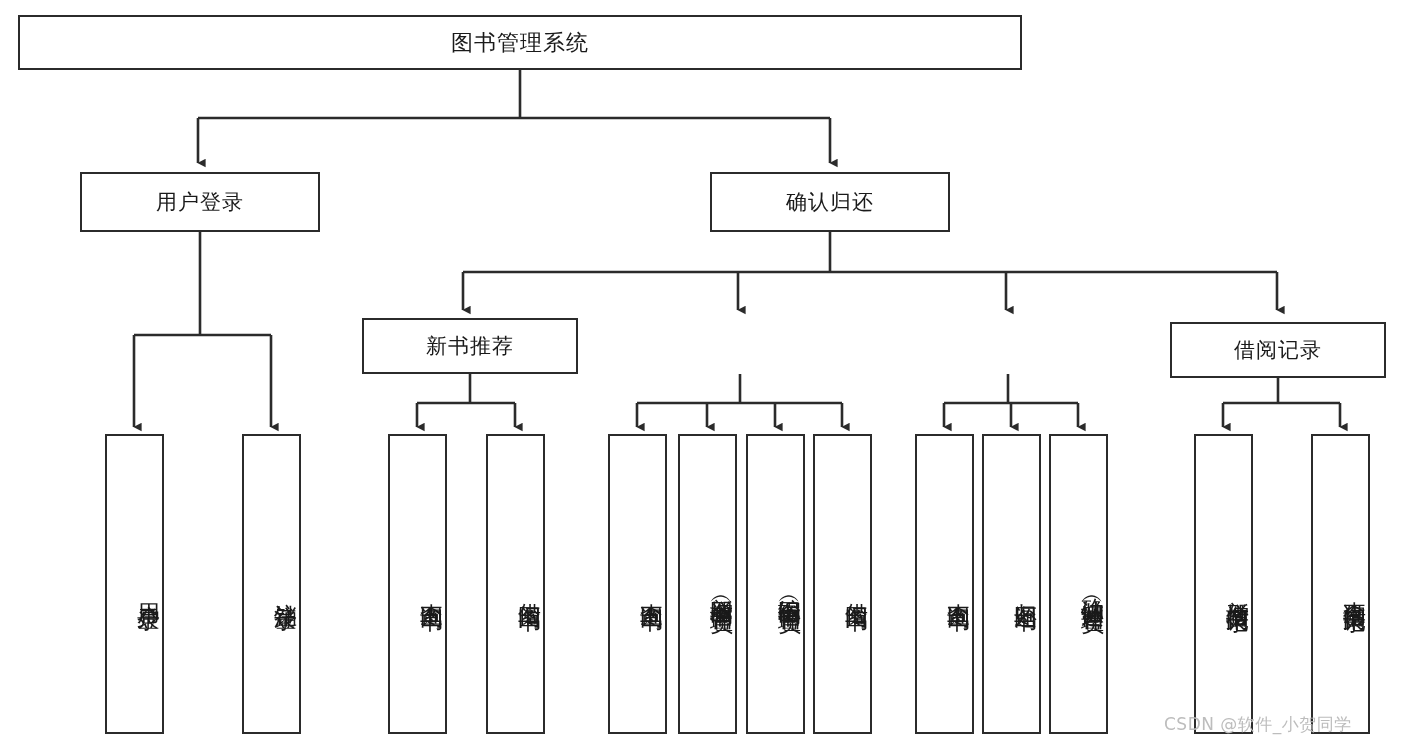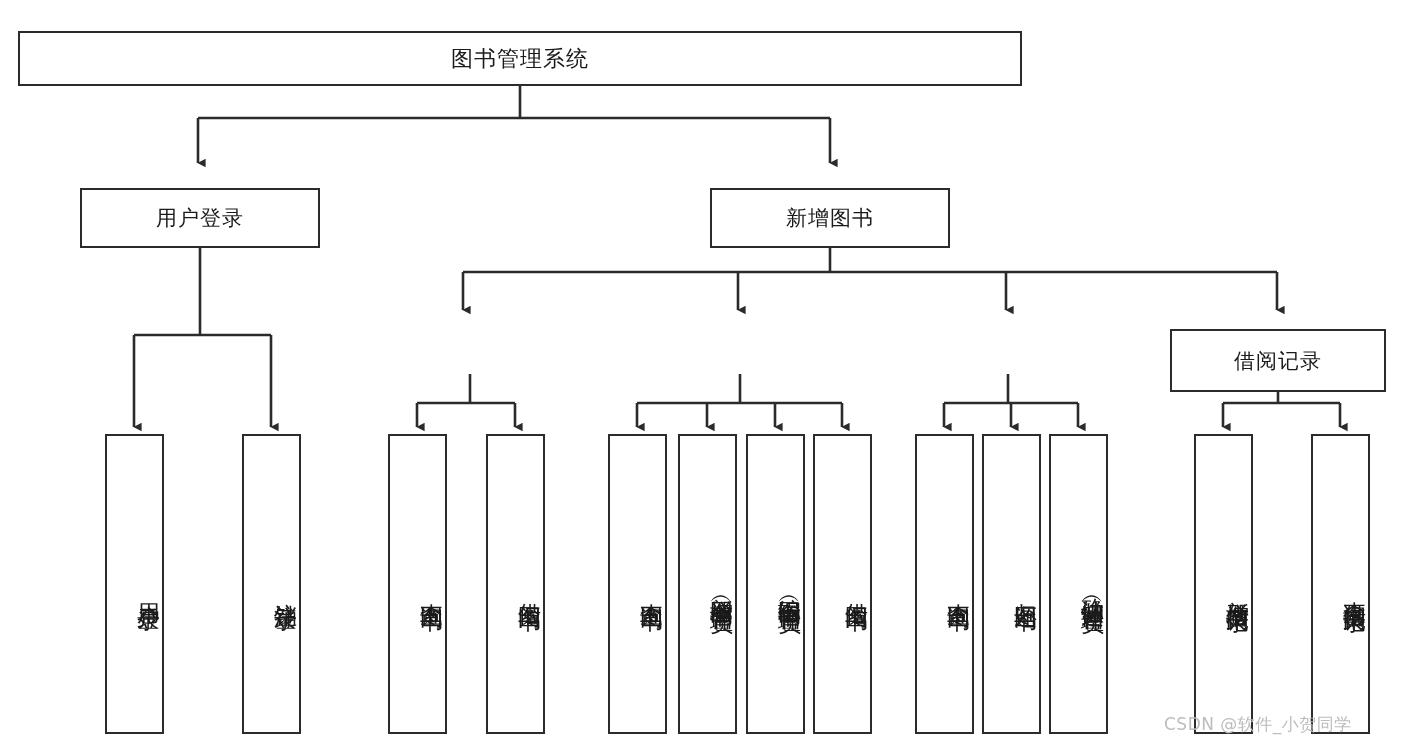--- a/index.html
+++ b/index.html
@@ -33,21 +33,20 @@
     background: #ffffff;
     display: flex;
     align-items: center;
     justify-content: center;
     color: #1a1a1a;
   }
   .node-h {
     font-size: 21px;
     letter-spacing: 1px;
     white-space: nowrap;
-    margin-top: 16px;
   }
   .node-root {
     font-size: 22px;
   }
   .node-v {
     writing-mode: vertical-rl;
     text-orientation: upright;
     align-items: flex-start;
     justify-content: center;
     padding-top: 10px;
@@ -122,23 +121,24 @@
       <path d="M 1278 374 L 1278 403"></path>
       <path d="M 1223 403 L 1340 403"></path>
       <path d="M 1223 403 L 1223 427" marker-end="url(#arrowhead)"></path>
       <path d="M 1340 403 L 1340 427" marker-end="url(#arrowhead)"></path>
     </g>
   </svg>
 
   <div class="node node-h node-root" style="left:18px; top:15px; width:1004px; height:55px;">图书管理系统</div>
 
   <div class="node node-h" style="left:80px; top:172px; width:240px; height:60px;">用户登录</div>
-  <div class="node node-h" style="left:710px; top:172px; width:240px; height:60px;">新增图书</div>
+  <div class="node node-h" style="left:710px; top:172px; width:240px; height:60px;">确认归还</div>
 
-  <div class="node node-h" style="left:1170px; top:313px; width:216px; height:63px;">借阅记录</div>
+  <div class="node node-h" style="left:362px; top:318px; width:216px; height:56px;">新书推荐</div>
+  <div class="node node-h" style="left:1170px; top:322px; width:216px; height:56px;">借阅记录</div>
 
   <div class="node node-v" style="left:105px; top:434px; width:59px; height:300px;">
     <span>用户登录</span>
   </div>
   <div class="node node-v" style="left:242px; top:434px; width:59px; height:300px;">
     <span>注销登录</span>
   </div>
 
   <div class="node node-v" style="left:388px; top:434px; width:59px; height:300px;">
     <span>查询图书</span>

